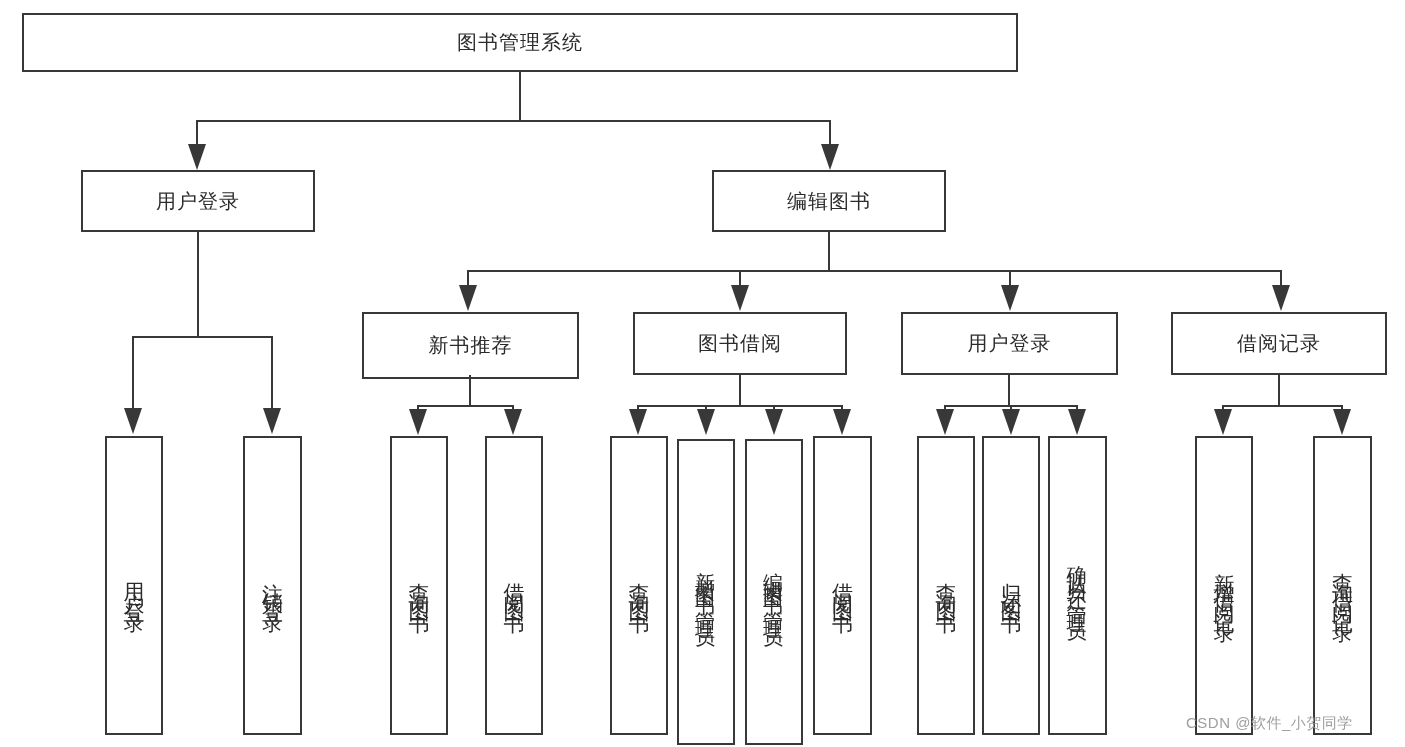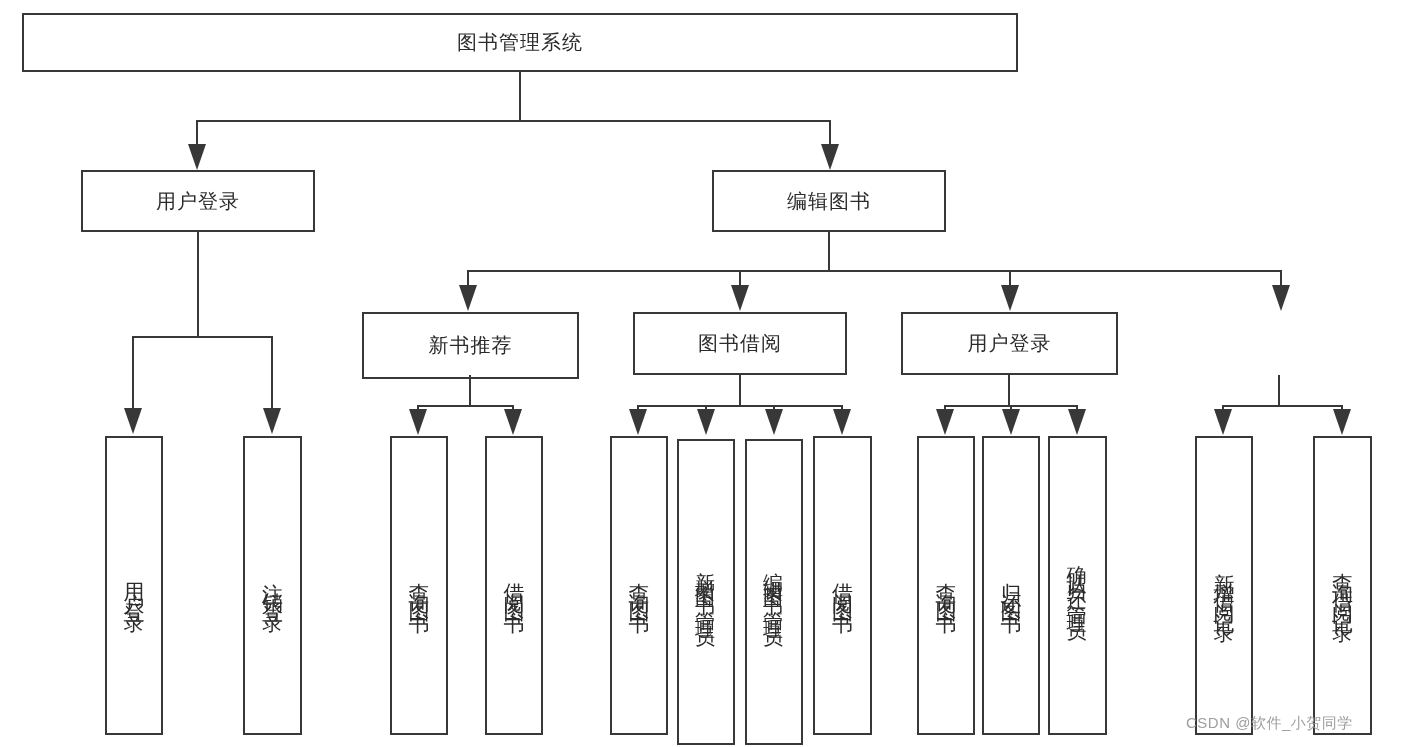--- a/index.html
+++ b/index.html
@@ -126,20 +126,23 @@
 
   <div class="hbox" style="left:362px; top:312px; width:217px; height:67px;">
     <span class="label">新书推荐</span>
   </div>
   <div class="hbox" style="left:633px; top:312px; width:214px; height:63px;text-align:center;">
     <span class="label">图书借阅</span>
   </div>
   <div class="hbox" style="left:901px; top:312px; width:217px; height:63px;">
     <span class="label">用户登录</span>
   </div>
+  <div class="hbox" style="left:1171px; top:312px; width:216px; height:63px;">
+    <span class="label">借阅记录</span>
+  </div>
 
   <div class="vl" style="left:469px; top:375px; height:32px;"></div>
   <div class="hl" style="left:418px; top:405px; width:96px;"></div>
   <div class="vl" style="left:417px; top:405px; height:24px;"></div>
   <div class="arr" style="left:409px; top:409px;"></div>
   <div class="vl" style="left:512px; top:405px; height:24px;"></div>
   <div class="arr" style="left:504px; top:409px;"></div>
 
   <div class="vl" style="left:739px; top:375px; height:32px;"></div>
   <div class="hl" style="left:638px; top:405px; width:205px;"></div>

